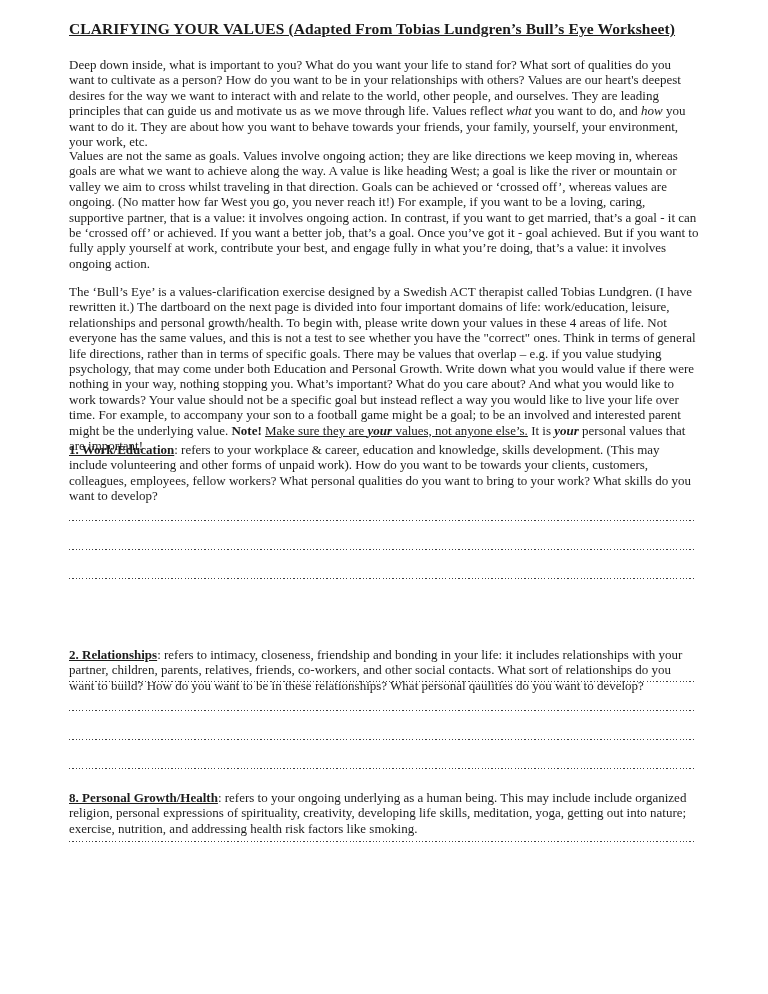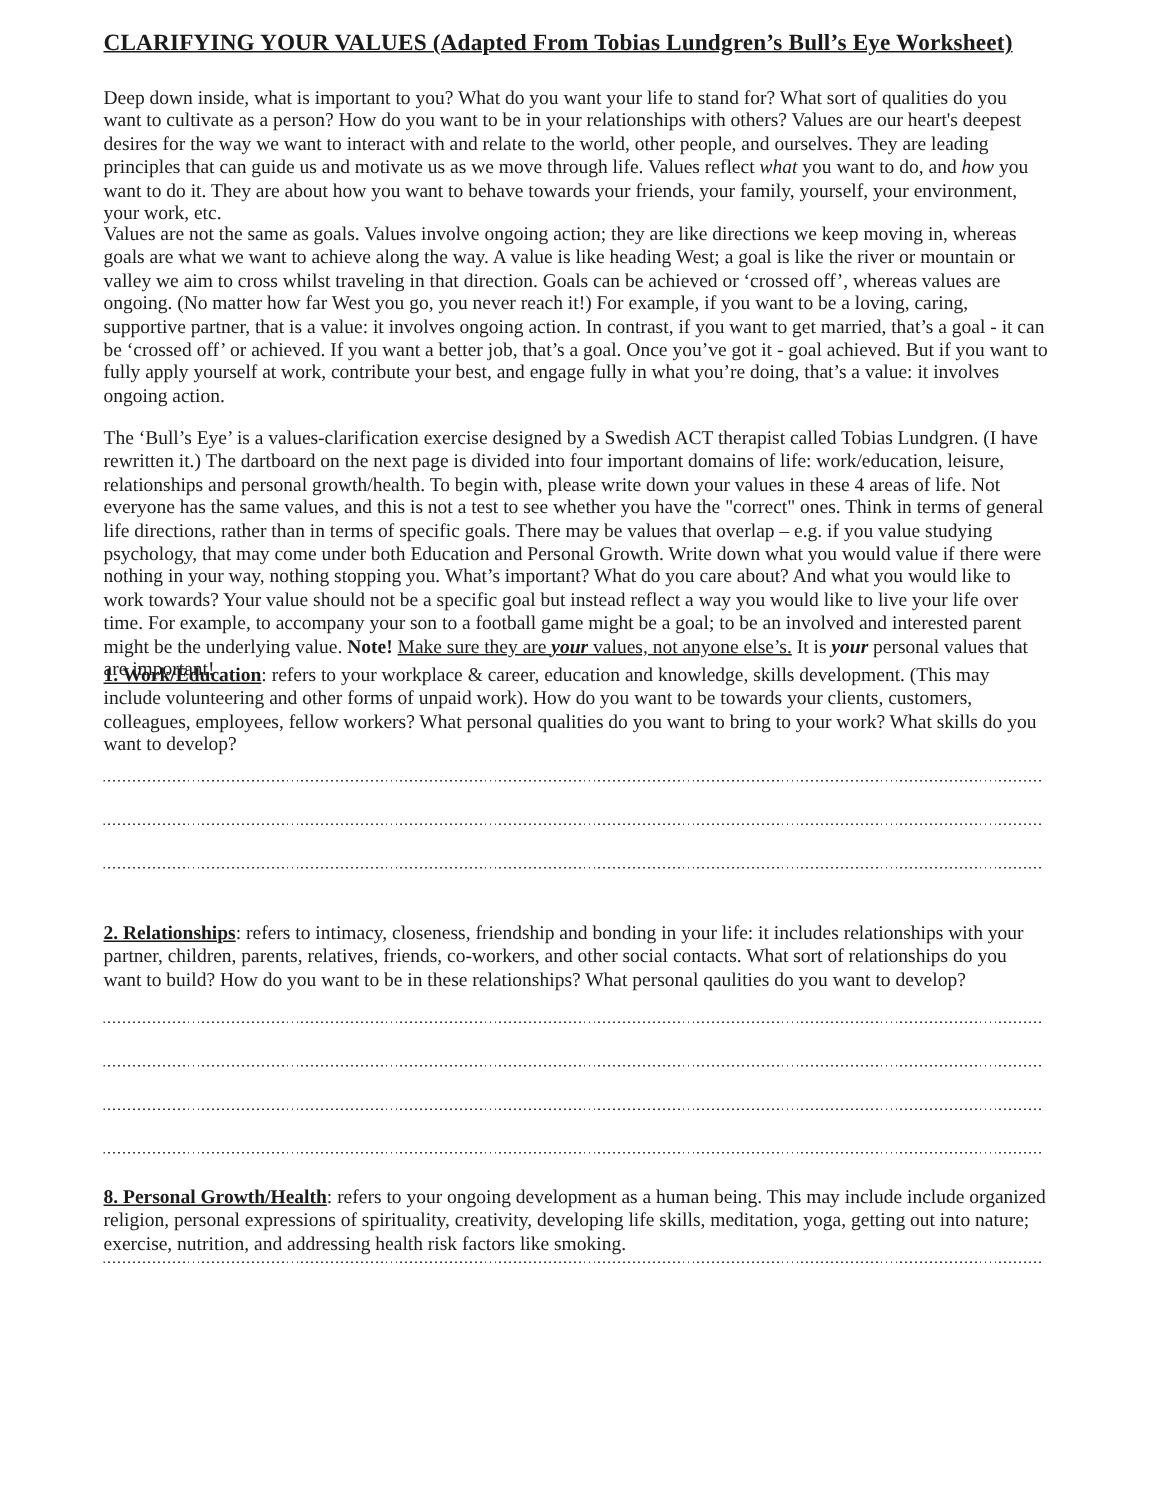--- a/index.html
+++ b/index.html
@@ -25,21 +25,21 @@
   }
   .p1{top:57px;}
   .p2{top:148px;}
   .be-heading{
     top:257px;
     font-size:14px;font-weight:bold;
     text-decoration:underline;
   }
   .be-body{top:284px;}
   .sec1{top:442px;}
-  .sec2{top:614px;}
+  .sec2{top:647px;}
   .sec3{top:790px;}
   .dots{position:absolute;left:33px;width:626px;}
   .dots1{top:520px;}
   .dots2{top:681px;}
   .dots3{top:841px;}
   .dotline{
     height:1.4px;
     margin-bottom:27.6px;
     background:repeating-linear-gradient(to right,#3e3e3e 0 1.2px,transparent 1.2px 3.3px);
   }
@@ -79,21 +79,21 @@
 
   <div class="blk body-text sec2"><span class="s-b s-u">2. Relationships</span><span>: refers to intimacy, closeness, friendship and bonding in your life: it includes relationships with your partner, children, parents, relatives, friends, co-workers, and other social contacts. What sort of relationships do you want to build? How do you want to be in these relationships? What personal qaulities do you want to develop?</span></div>
 
   <div class="dots dots2">
       <div class="dotline"></div>
       <div class="dotline"></div>
       <div class="dotline"></div>
       <div class="dotline"></div>
     </div>
 
-  <div class="blk body-text sec3"><span class="s-b s-u">8. Personal Growth/Health</span><span>: refers to your ongoing development as a human being. This may include include organized religion, personal expressions of spirituality, creativity, developing life skills, meditation, yoga, getting out into nature; exercise, nutrition, and addressing health risk factors like smoking.</span></div>
+  <div class="blk body-text sec3"><span class="s-b s-u">8. Personal Growth/Health</span><span>: refers to your ongoing underlying as a human being. This may include include organized religion, personal expressions of spirituality, creativity, developing life skills, meditation, yoga, getting out into nature; exercise, nutrition, and addressing health risk factors like smoking.</span></div>
 
   <div class="dots dots3">
       <div class="dotline"></div>
       <div class="dotline"></div>
       <div class="dotline"></div>
       <div class="dotline"></div>
     </div>
 
   <div class="footer">
     <span class="footer-copy">© Dr Russ Harris, 2008</span>

